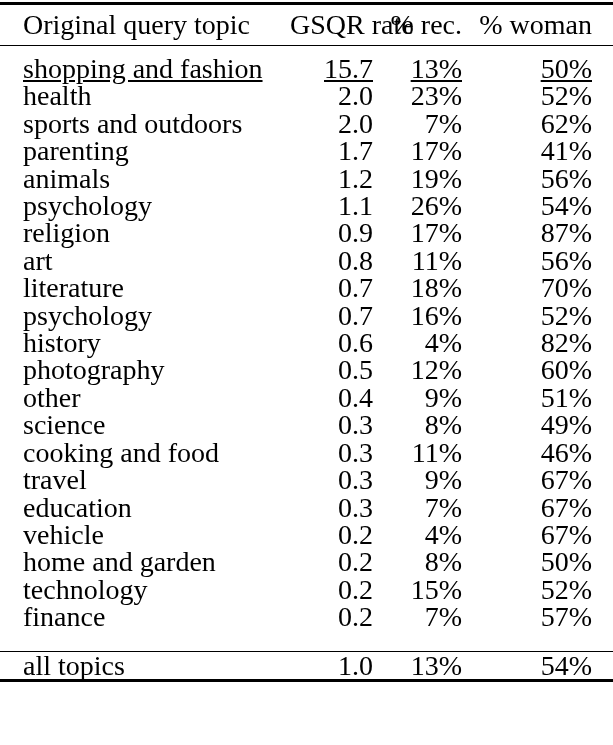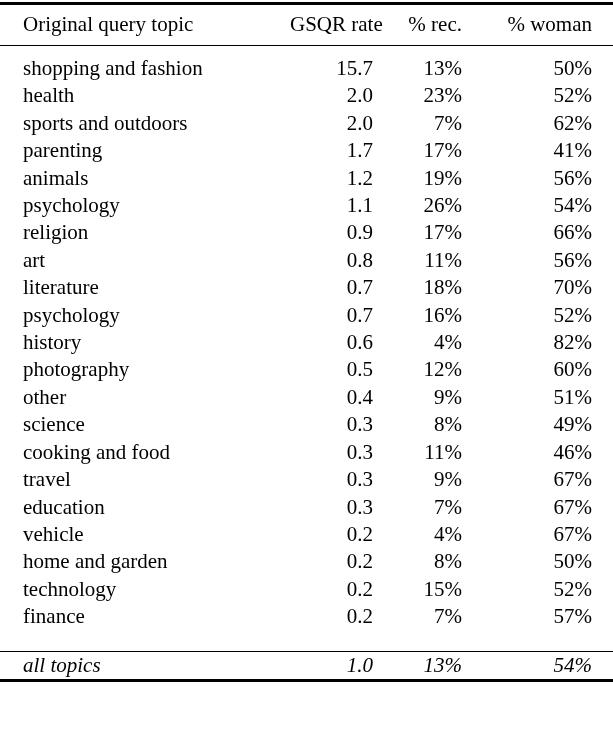--- a/index.html
+++ b/index.html
@@ -14,21 +14,21 @@
     color: #000000;
     overflow: hidden;
   }
   .paper-table {
     width: 613px;
     border-collapse: collapse;
     table-layout: fixed;
     margin-top: 2px;
     border-top: 3.5px solid #000000;
     border-bottom: 3.5px solid #000000;
-    font-size: 21px;
+    font-size: 28px;
   }
   .paper-table col.c1 { width: 290px; }
   .paper-table col.c2 { width: 83px; }
   .paper-table col.c3 { width: 89px; }
   .paper-table col.c4 { width: 151px; }
 
   .paper-table th, .paper-table td {
     padding: 0;
     font-weight: normal;
     white-space: nowrap;
@@ -45,30 +45,29 @@
   .paper-table th:last-child, .paper-table td:last-child {
     padding-right: 21px;
   }
   
   thead th {
     height: 40px;
     border-bottom: 1.5px solid #000000;
     vertical-align: middle;
   }
   
-  tbody tr:first-child td { padding-top: 9px; }
+  tbody tr:first-child td { padding-top: 9px; text-decoration: underline; }
   tbody tr:last-child td  { padding-bottom: 20px; }
   tbody td { height: 27.4px; }
   
   tfoot td {
     border-top: 1.5px solid #000000;
     padding-top: 7px;
     padding-bottom: 9px;
     height: 27.4px;
-    font-style: italic;
   }
 </style>
 </head>
 <body>
 
 <table class="paper-table">
   <colgroup>
     <col class="c1">
       <col class="c2">
       <col class="c3">
@@ -117,21 +116,21 @@
       <tr>
       <td>psychology</td>
       <td>1.1</td>
       <td>26%</td>
       <td>54%</td>
     </tr>
       <tr>
       <td>religion</td>
       <td>0.9</td>
       <td>17%</td>
-      <td>66%</td>
+      <td>87%</td>
     </tr>
       <tr>
       <td>art</td>
       <td>0.8</td>
       <td>11%</td>
       <td>56%</td>
     </tr>
       <tr>
       <td>literature</td>
       <td>0.7</td>

